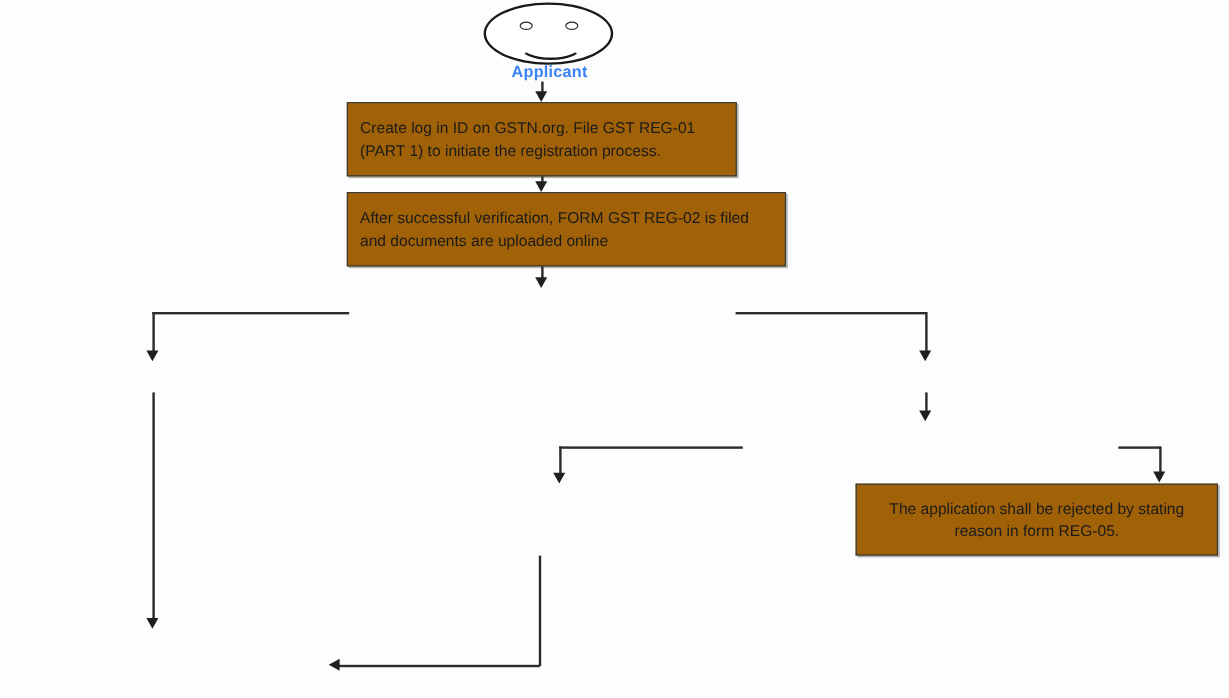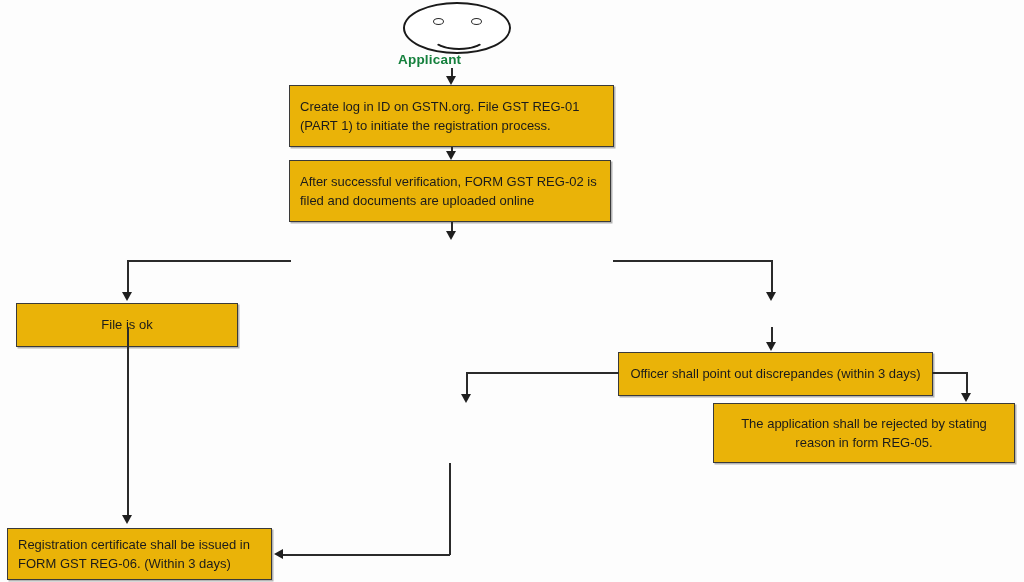--- a/index.html
+++ b/index.html
@@ -58,49 +58,49 @@
     border-left-color: transparent;
     border-right-color: transparent;
     border-radius: 0 0 50% 50%;
     box-sizing: border-box;
   }
   .actor-label {
     position: absolute;
     left: 0;
     top: 50px;
     width: 120px;
-    text-align: left;
+    text-align: center;
     font-size: 13.5px;
     font-weight: bold;
-    color: #15803d;
+    color: #3b82f6;
     letter-spacing: 0.2px;
   }
 
   
   .node {
     position: absolute;
     box-sizing: border-box;
     border: 1.6px solid #3a3a3a;
-    background: #eab308;
+    background: #a16207;
     color: #1b1b1b;
     font-size: 13px;
     line-height: 1.5;
     display: flex;
     align-items: center;
     justify-content: center;
     padding: 21px 10px;
     box-shadow: 1.5px 1.5px 0 rgba(120,120,120,0.55);
   }
   .node .txt { width: 100%; }
   .node.left-align .txt { text-align: left; }
   .node.center-align .txt { text-align: center; }
 
   
   #node-create      { left: 289px; top: 85px;  width: 325px; height: 62px; }
-  #node-verify      { left: 289px; top: 160px; width: 322px; height: 62px; }
+  #node-verify      { left: 289px; top: 160px; width: 366px; height: 62px; }
   #node-officer     { left: 289px; top: 240px; width: 325px; height: 42px; }
   #node-file-ok     { left: 16px;  top: 303px; width: 222px; height: 24px; }
   #node-file-not-ok { left: 659px; top: 303px; width: 225px; height: 24px; }
   #node-discrepancy { left: 618px; top: 352px; width: 315px; height: 42px; }
   #node-resolved    { left: 308px; top: 405px; width: 310px; height: 58px; }
   #node-rejected    { left: 713px; top: 403px; width: 302px; height: 60px; }
   #node-certificate { left: 7px;   top: 528px; width: 265px; height: 52px; }
 
   
   .line {
@@ -159,31 +159,25 @@
 
 
   <div class="line hline" style="left:127px; top:260px; width:164px;"></div>
   <div class="line vline" style="left:127px; top:260px; height:35px;"></div>
   <div class="arrow arrow-down" style="left:122px; top:292px;"></div>
 
   <div class="line hline" style="left:613px; top:260px; width:159px;"></div>
   <div class="line vline" style="left:771px; top:260px; height:35px;"></div>
   <div class="arrow arrow-down" style="left:766px; top:292px;"></div>
 
-  <div class="node center-align" id="node-file-ok">
-    <span class="txt">File is ok</span>
-  </div>
 
 
   <div class="line vline" style="left:771px; top:327px; height:18px;"></div>
   <div class="arrow arrow-down" style="left:766px; top:342px;"></div>
 
-  <div class="node center-align" id="node-discrepancy">
-    <span class="txt">Officer shall point out discrepandes (within 3 days)</span>
-  </div>
 
   <div class="line hline" style="left:466px; top:372px; width:153px;"></div>
   <div class="line vline" style="left:466px; top:372px; height:27px;"></div>
   <div class="arrow arrow-down" style="left:461px; top:394px;"></div>
 
   <div class="line hline" style="left:932px; top:372px; width:35px;"></div>
   <div class="line vline" style="left:966px; top:372px; height:27px;"></div>
   <div class="arrow arrow-down" style="left:961px; top:393px;"></div>
 
 
@@ -191,17 +185,14 @@
     <span class="txt">The application shall be rejected by stating reason in form REG-05.</span>
   </div>
 
   <div class="line vline" style="left:127px; top:327px; height:190px;"></div>
   <div class="arrow arrow-down" style="left:122px; top:515px;"></div>
 
   <div class="line vline" style="left:449px; top:463px; height:92px;"></div>
   <div class="line hline" style="left:282px; top:554px; width:168px;"></div>
   <div class="arrow arrow-left" style="left:274px; top:549px;"></div>
 
-  <div class="node left-align" id="node-certificate">
-    <span class="txt">Registration certificate shall be issued in FORM GST REG-06. (Within 3 days)</span>
-  </div>
 
 </div>
 
 </body></html>

